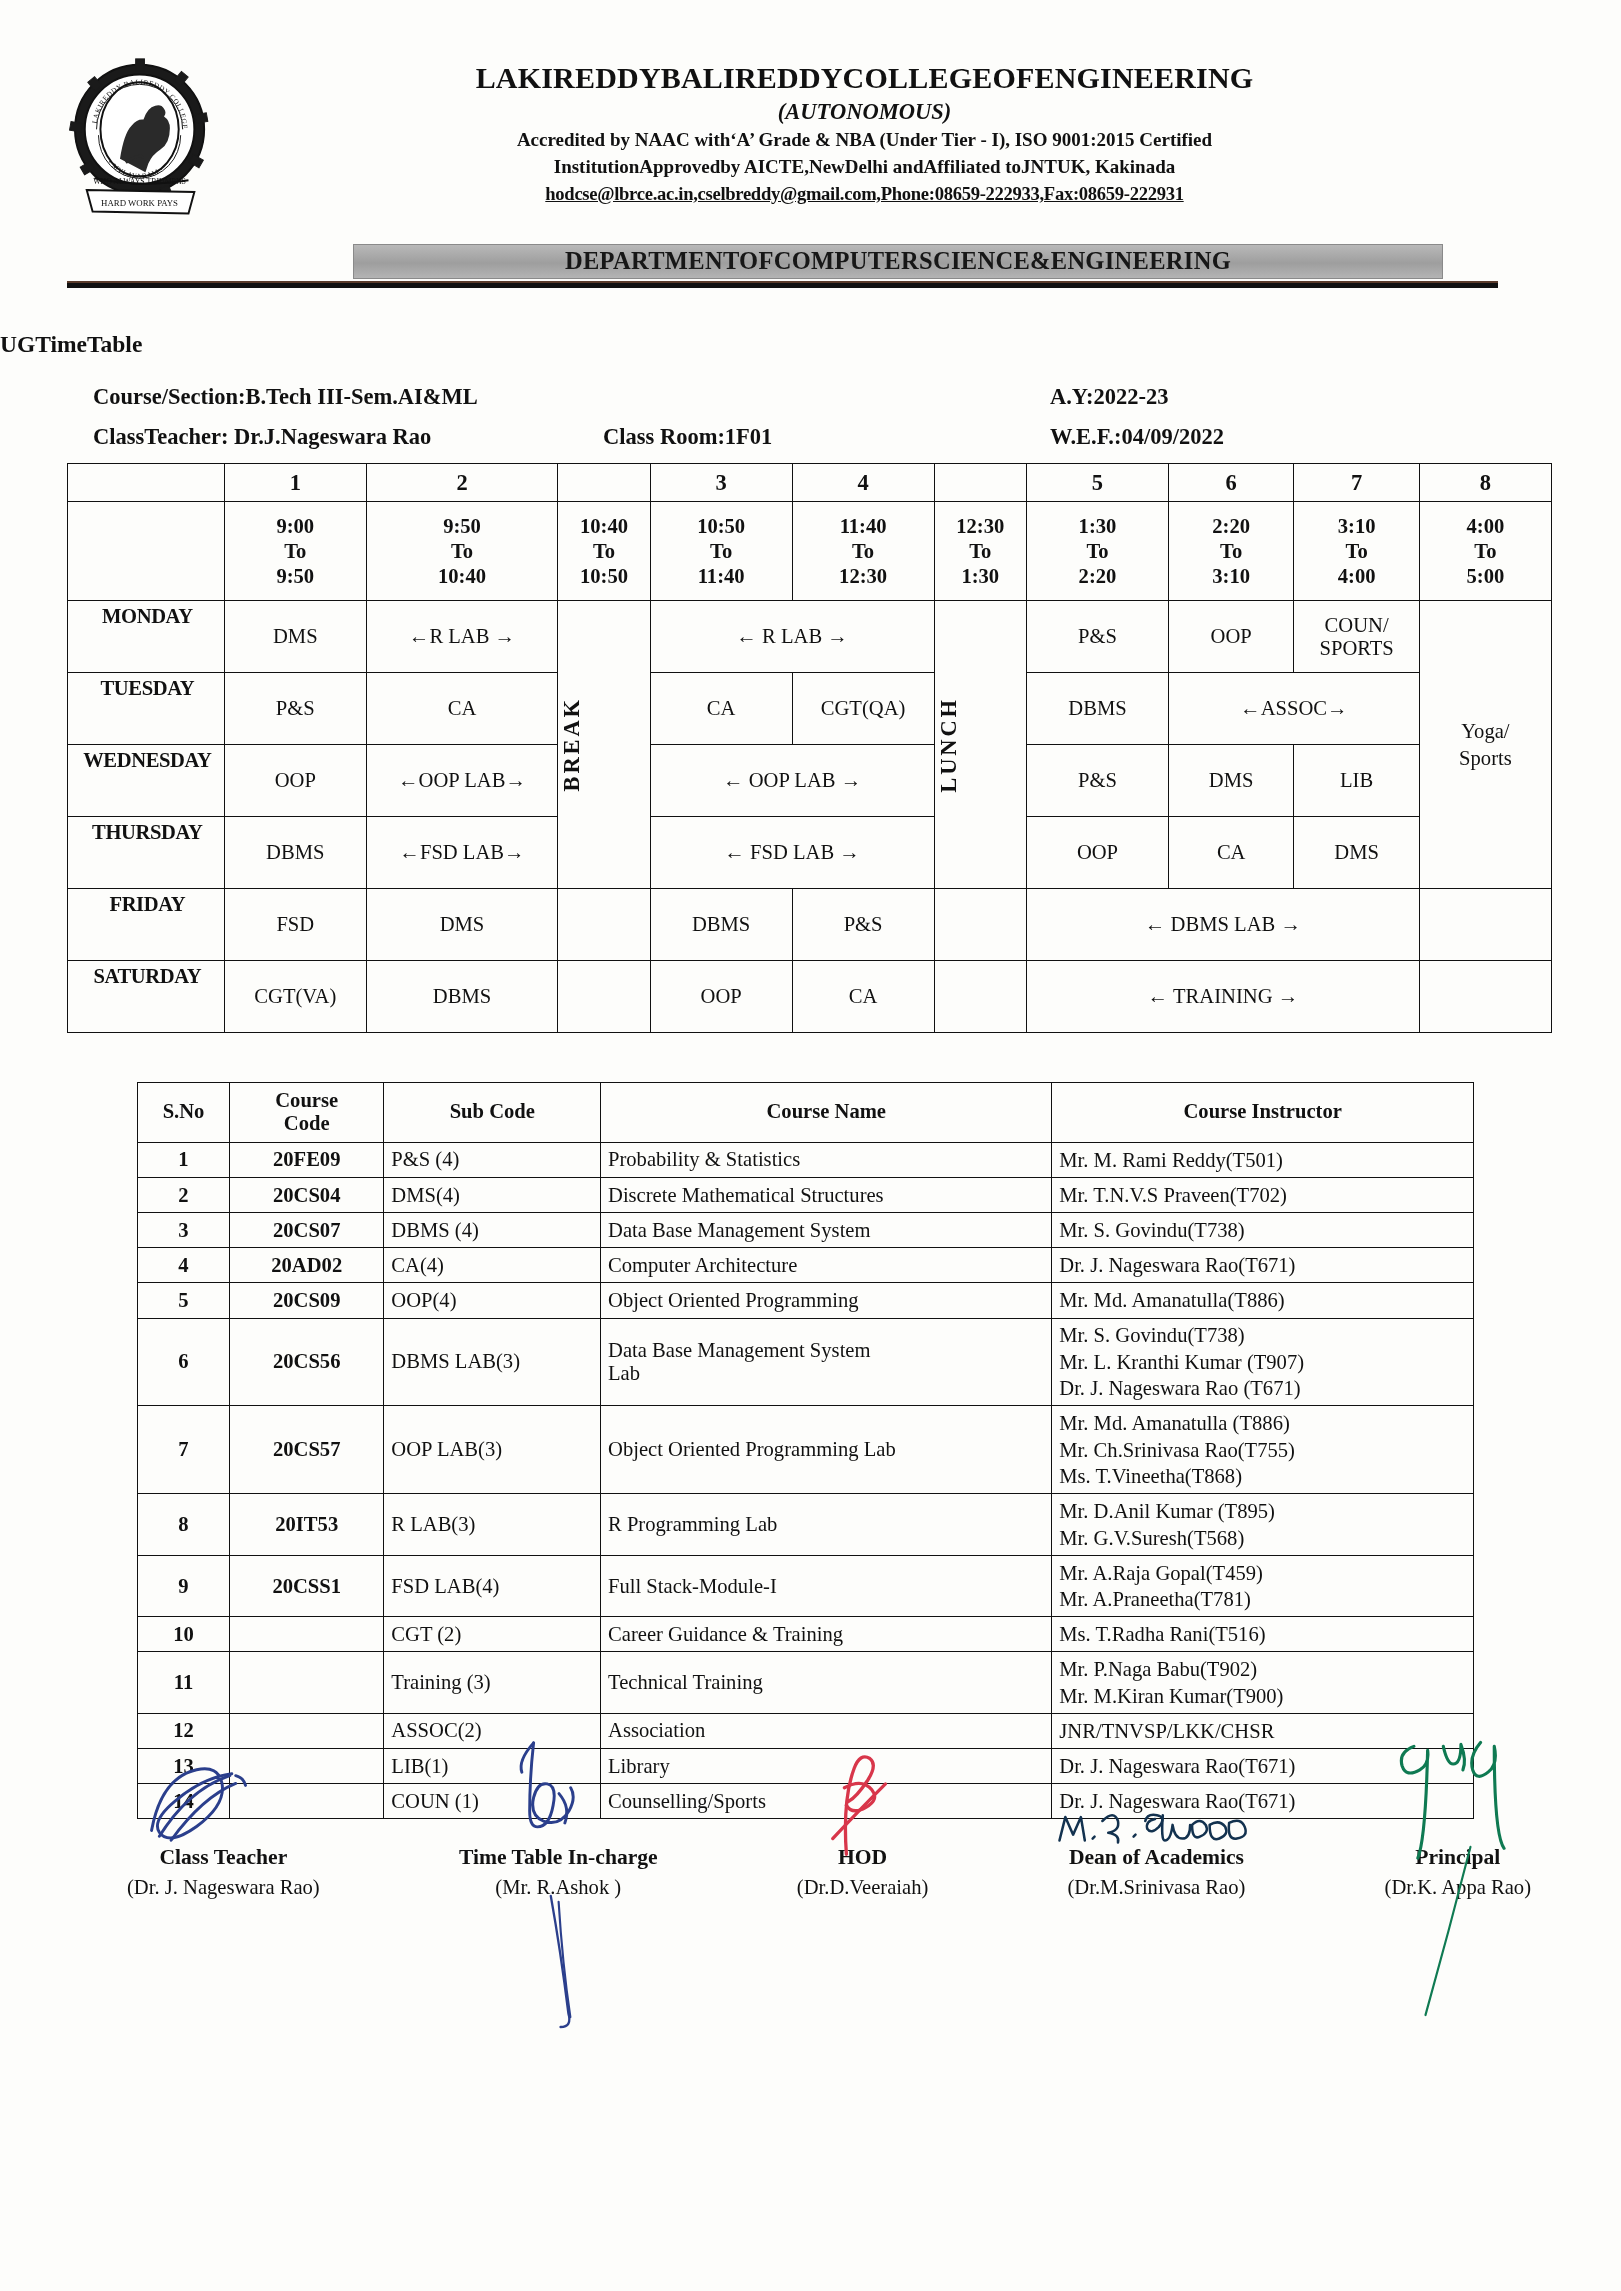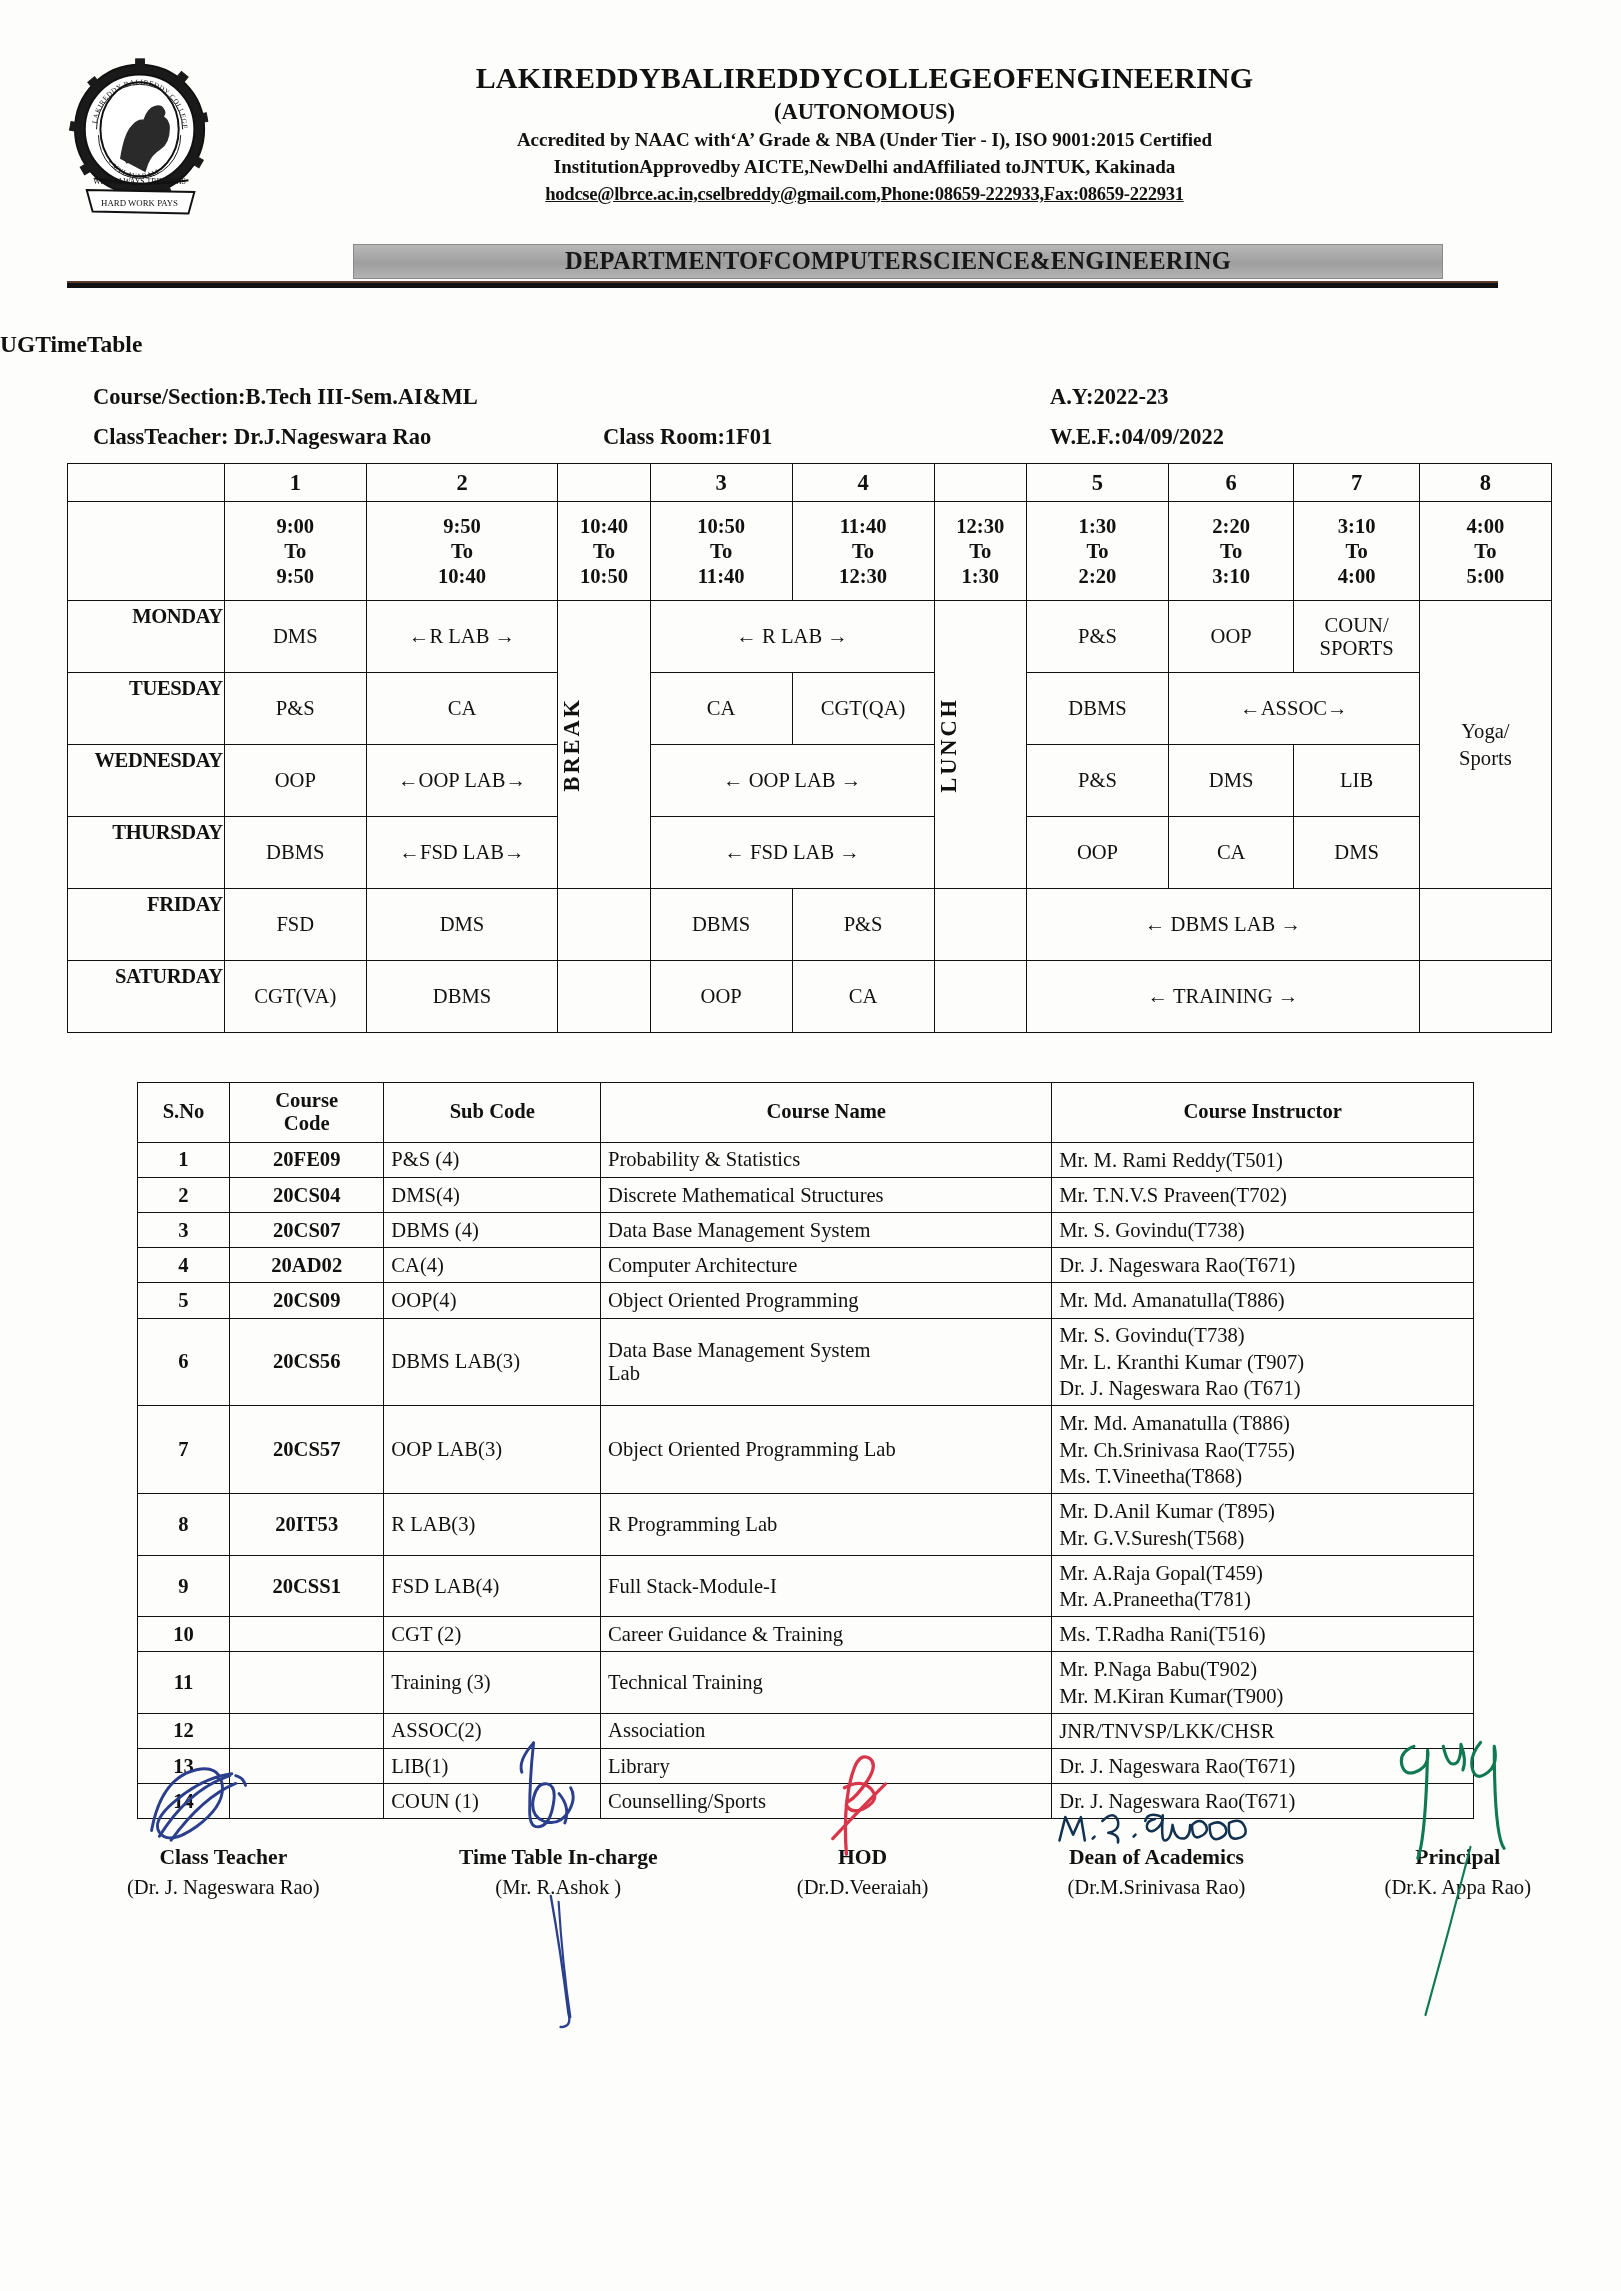--- a/index.html
+++ b/index.html
@@ -15,21 +15,21 @@
 
   
   .letterhead{display:flex;align-items:flex-start;padding:43px 59px 0 69px;}
   .logo-wrap{width:157px;flex:0 0 157px;padding-top:9.8px;}
   .logo{width:147px;height:181px;display:block;}
   .head-text{flex:1;text-align:center;padding-right:59px;margin-top:17.6px;}
   .college-name{
     font-size:30px;font-weight:bold;letter-spacing:0.2px;
     font-family:"Liberation Serif", serif;line-height:1.15;
   }
-  .autonomous{font-size:22.5px;font-weight:bold;margin-top:3.9px;}
+  .autonomous{font-size:22.5px;font-weight:bold;margin-top:3.9px;font-style:italic;}
   .accred{font-size:19px;font-weight:bold;line-height:1.3;margin-top:2.9px;}
   .address{font-size:21px;font-weight:bold;margin-top:2px;letter-spacing:-0.2px;}
   .contact{font-size:18.6px;font-weight:bold;margin-top:2.9px;text-decoration:underline;letter-spacing:-0.3px;}
 
   
   .dept-band{position:relative;margin:9.8px 0 0 0;padding:0 59px 0 69px;}
   .dept-bar{
     background:linear-gradient(to bottom,#b9b9b9,#9e9e9e 55%,#b4b4b4);
     border:1px solid #8a8a8a;
     height:33px;width:1088px;margin-left:284px;
@@ -50,21 +50,21 @@
   .tt-wrap{padding:0 69px 0 67px;margin-top:13.7px;}
   table.tt{border-collapse:collapse;width:100%;table-layout:fixed;}
   table.tt td,table.tt th{
     border:1.6px solid #111;text-align:center;vertical-align:middle;
     font-size:20.6px;font-weight:normal;padding:2px 1px;
     font-family:"Liberation Serif", serif;
   }
   table.tt th{font-weight:bold;}
   .tt .pnum{height:33px;font-size:22.5px;font-weight:bold;}
   .tt .time{height:94px;font-size:20.6px;font-weight:bold;line-height:1.22;}
-  .tt .dayname{font-weight:bold;font-size:20.6px;text-align:right;padding-left:3.9px;vertical-align:top;padding-top:3.9px;letter-spacing:-0.4px;}
+  .tt .dayname{font-weight:bold;font-size:20.6px;text-align:center;padding-left:3.9px;vertical-align:top;padding-top:3.9px;letter-spacing:-0.4px;}
   .tt .bodyrow td{height:65px;}
   .vert{
     writing-mode:vertical-rl;transform:rotate(180deg);
     font-weight:bold;font-size:22.5px;letter-spacing:2.9px;
     white-space:nowrap;
   }
   .yoga{font-size:20.6px;line-height:1.3;}
   .nb{white-space:nowrap;}
 
   

